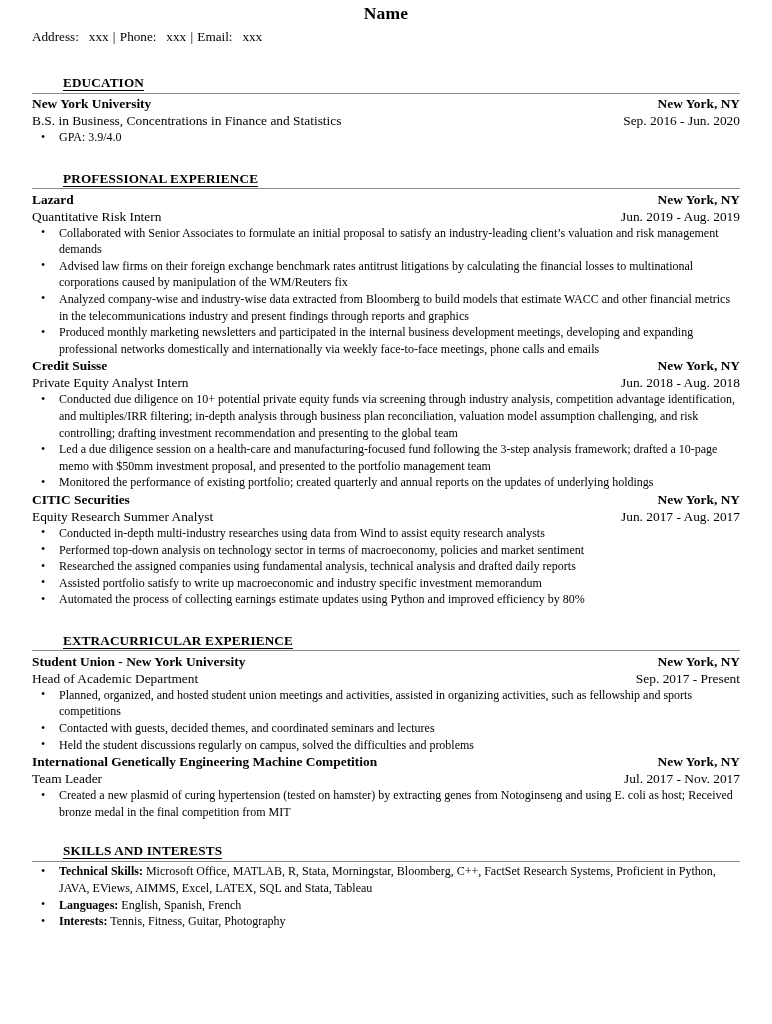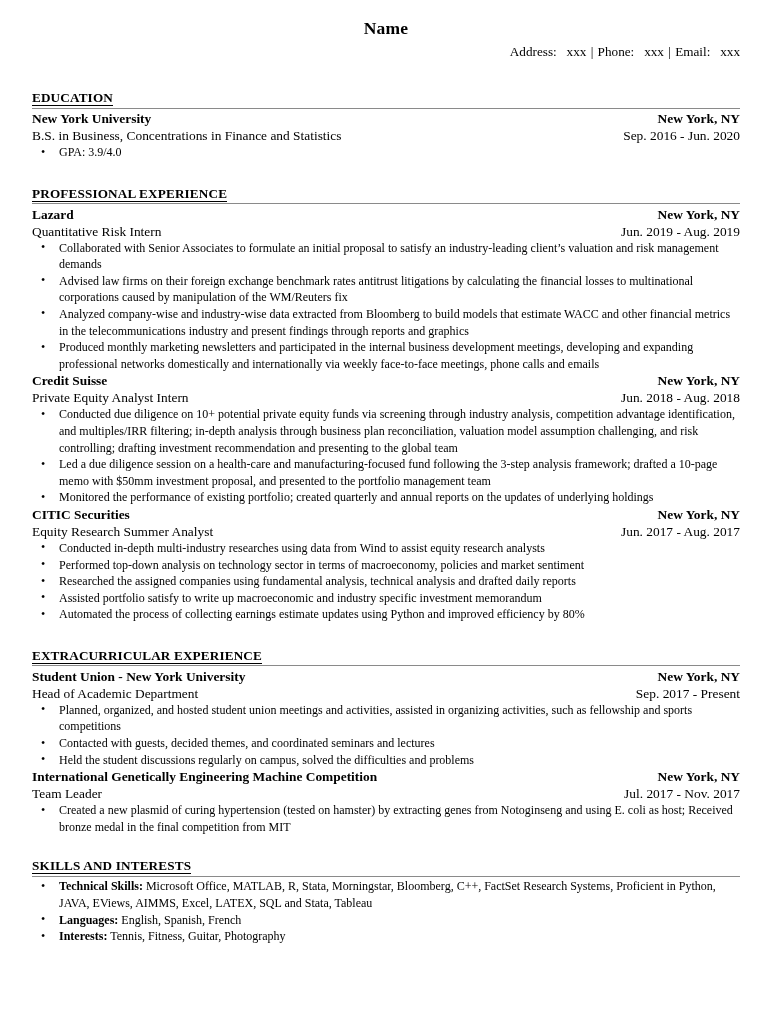--- a/index.html
+++ b/index.html
@@ -12,35 +12,35 @@
     height: 1024px;
     font-family: "Liberation Serif", "DejaVu Serif", serif;
     color: #000000;
     overflow: hidden;
   }
 
   .page {
     width: 772px;
     height: 1024px;
     box-sizing: border-box;
-    padding: 17px 32px 0 32px;
+    padding: 2px 32px 0 32px;
     position: relative;
   }
 
   
   .doc-name {
     text-align: center;
     font-size: 17.5px;
     font-weight: bold;
     line-height: 22px;
     letter-spacing: 0.2px;
     margin: 0;
   }
   .contact-line {
-    text-align: right;
+    text-align: left;
     font-size: 13.2px;
     line-height: 18px;
     margin: 4px 0 0 0;
     white-space: nowrap;
   }
   .contact-sep {
     padding: 0 1px;
   }
 
   
@@ -52,20 +52,21 @@
   .section-spacer-sm { height: 21px; }
 
   .section-title {
     font-size: 13.2px;
     font-weight: bold;
     letter-spacing: 0.15px;
     line-height: 15px;
     display: inline-block;
     border-bottom: 1.2px solid #000;
     padding-bottom: 0px;
+    margin-left: 31px;
   }
   .section-rule {
     border: 0;
     border-top: 1.1px solid #8a8a8a;
     margin: 1.5px 0 1.5px 0;
     width: 100%;
   }
 
   
   .entry-row {

